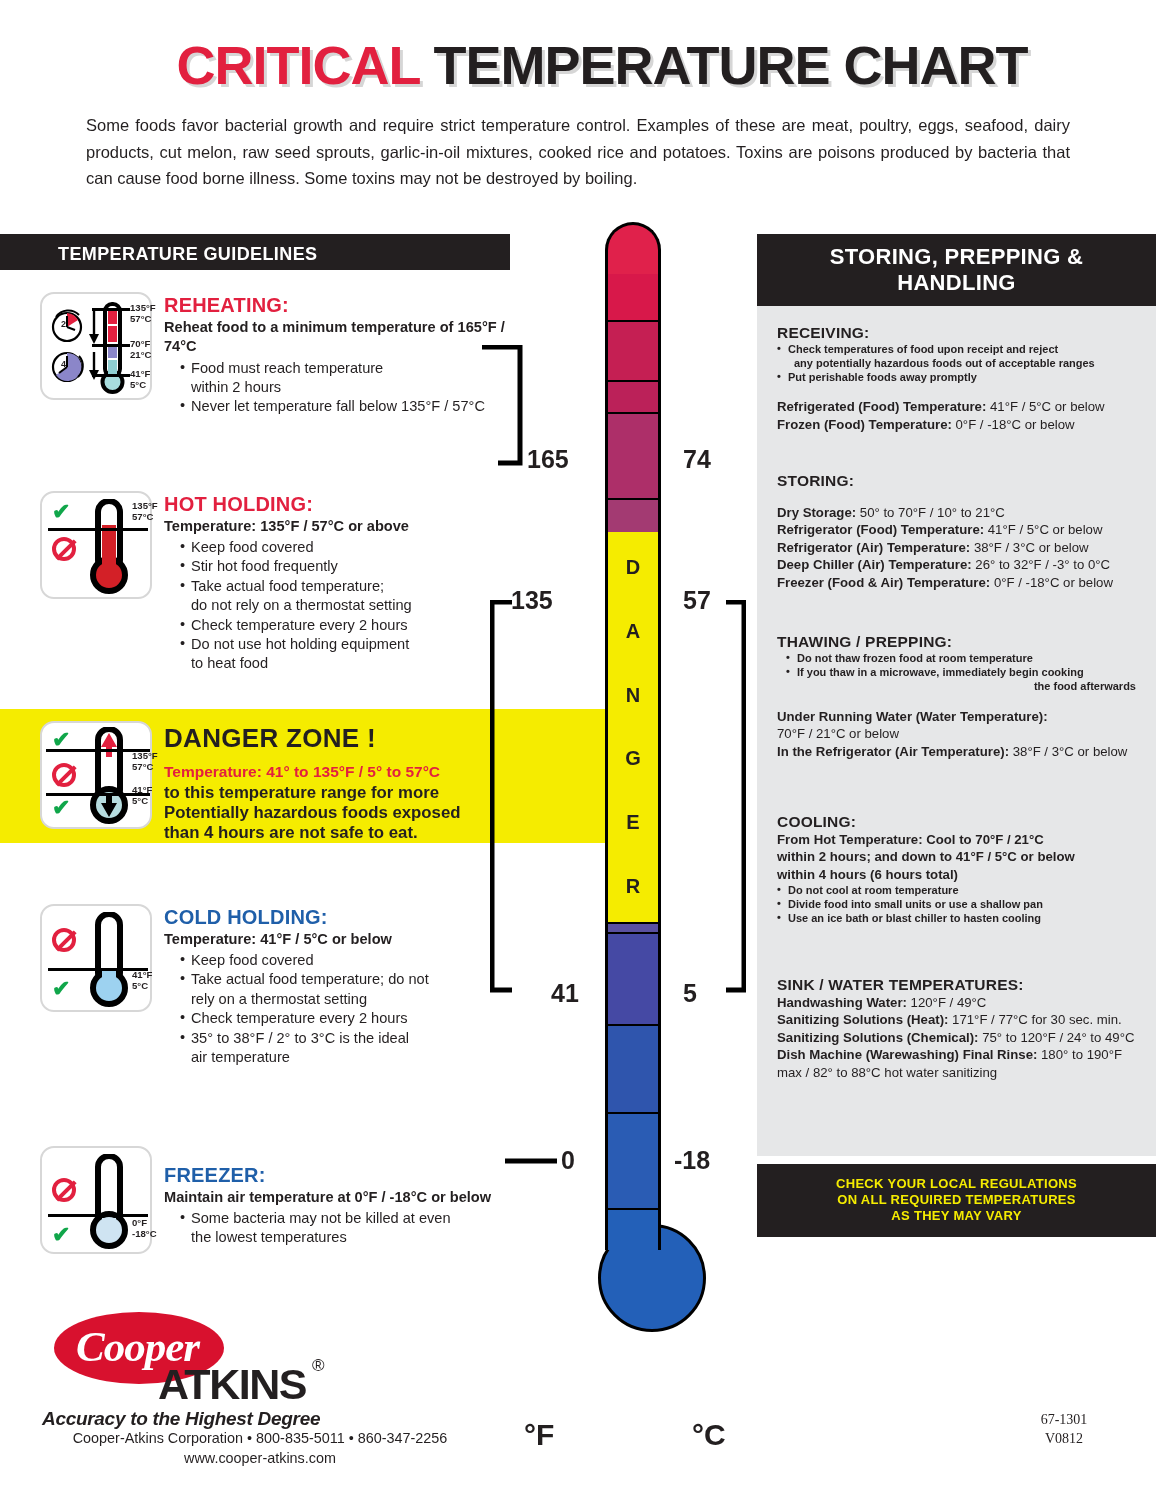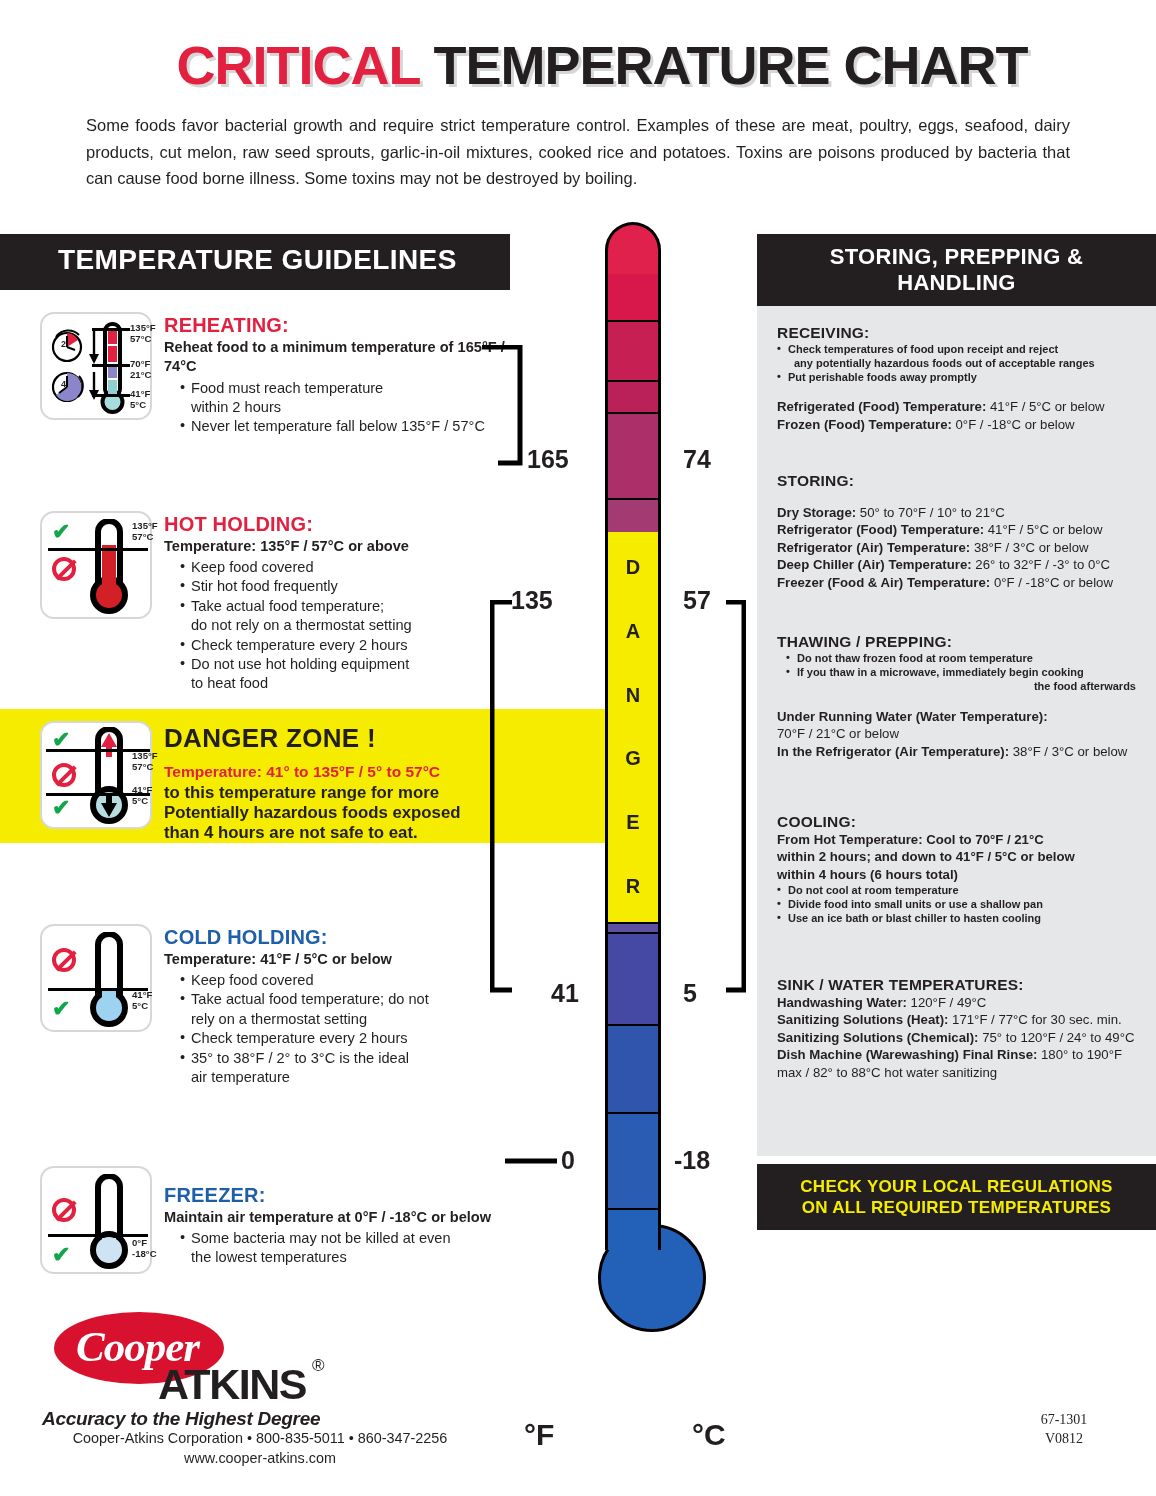--- a/index.html
+++ b/index.html
@@ -29,23 +29,23 @@
     margin:20px 86px 0 86px;
     font-size:16.5px;
     line-height:1.62;
     color:#231f20;
     text-align:justify;
   }
   
   .left-col { position:absolute; left:0; top:234px; width:510px; }
   .bar-black {
     background:#231f20; color:#fff;
-    font-size:28px; font-weight:bold; letter-spacing:0.4px;
+    font-size:18px; font-weight:bold; letter-spacing:0.4px;
     padding:10px 0 10px 58px;
-    height:56px;
+    height:36px;
   }
   .guide-row { display:flex; margin-top:16px; padding-left:40px; }
   .icon-box {
     width:112px; height:108px; flex:0 0 112px;
     border:2px solid #d7d7d7; border-radius:14px;
     background:#fff; position:relative; margin-right:12px;
   }
   .guide-text { flex:1; padding-top:2px; }
   .g-title { font-size:20px; font-weight:bold; letter-spacing:0.2px; }
   .g-title.red { color:#e2203f; }
@@ -113,21 +113,21 @@
   .r-list li.cont { padding-left:17px; }
   .r-list li.cont:before { content:""; }
   .r-list.ind li { padding-left:20px; }
   .r-list.ind li:before { left:9px; }
   .r-list.ind li.cont { padding-left:26px;text-align:right; }
   .r-kv { font-size:13.2px; line-height:1.33; }
   .r-kv b { font-weight:bold; }
   .spacer { height:14px; }
   .notice {
     background:#231f20; color:#f5ec00; text-align:center;
-    font-size:17px; font-weight:bold; line-height:1.25;
+    font-size:13px; font-weight:bold; line-height:1.25;
     padding:12px 8px; letter-spacing:0.3px; margin-top:8px;
   }
   
   .footer-logo { position:absolute; left:40px; top:1308px; width:330px; }
   .logo-oval {
     position:absolute; left:14px; top:4px;
     width:170px; height:72px; background:#d8112e; border-radius:50%;
   }
   .logo-cooper {
     position:absolute; left:36px; top:14px;
@@ -459,20 +459,21 @@
       <div class="r-kv"><b>Sanitizing Solutions (Heat):</b><span> 171°F / 77°C for 30 sec. min.</span></div>
       <div class="r-kv"><b>Sanitizing Solutions (Chemical):</b><span> 75° to 120°F / 24° to 49°C</span></div>
       <div class="r-kv"><b>Dish Machine (Warewashing) Final Rinse:</b><span> 180° to 190°F</span></div>
       <div class="r-kv"><span>max / 82° to 88°C hot water sanitizing</span></div>
     </div>
   </div>
 
   <div class="notice">
     <div>CHECK YOUR LOCAL REGULATIONS</div>
     <div>ON ALL REQUIRED TEMPERATURES</div>
+    <div>AS THEY MAY VARY</div>
   </div>
 </div>
 
 <div class="footer-logo">
   <div class="logo-oval"></div>
   <div class="logo-cooper">Cooper</div>
   <div class="logo-atkins">ATKINS</div>
   <div class="logo-reg">®</div>
   <div class="logo-tag">Accuracy to the Highest Degree</div>
 </div>

